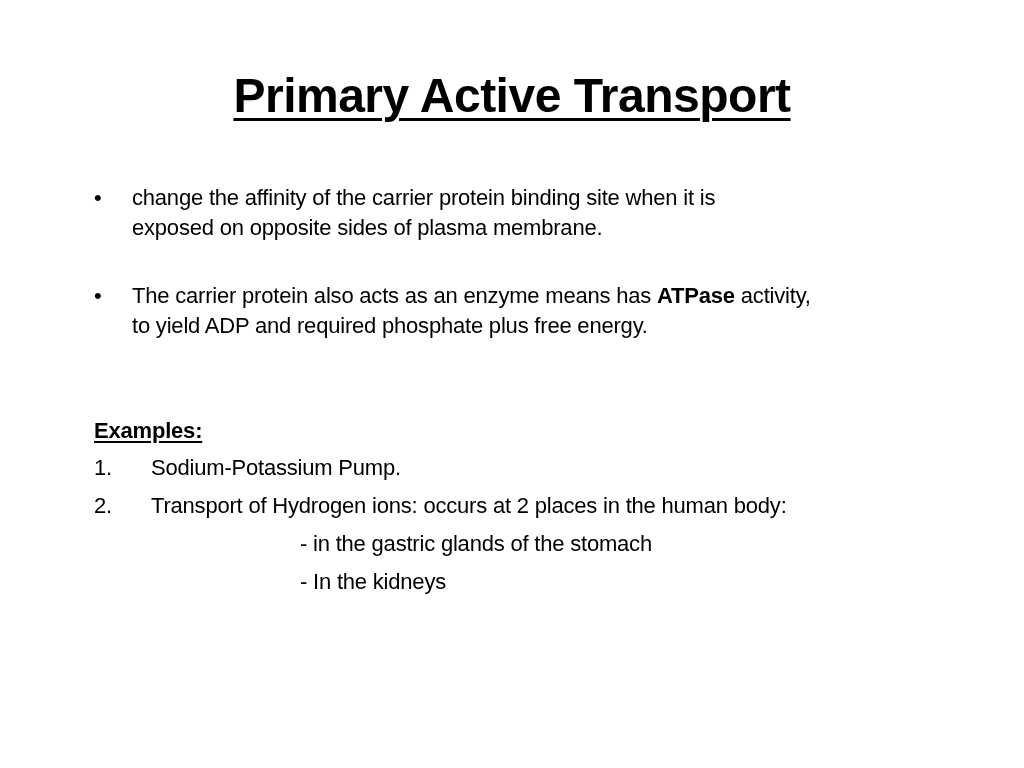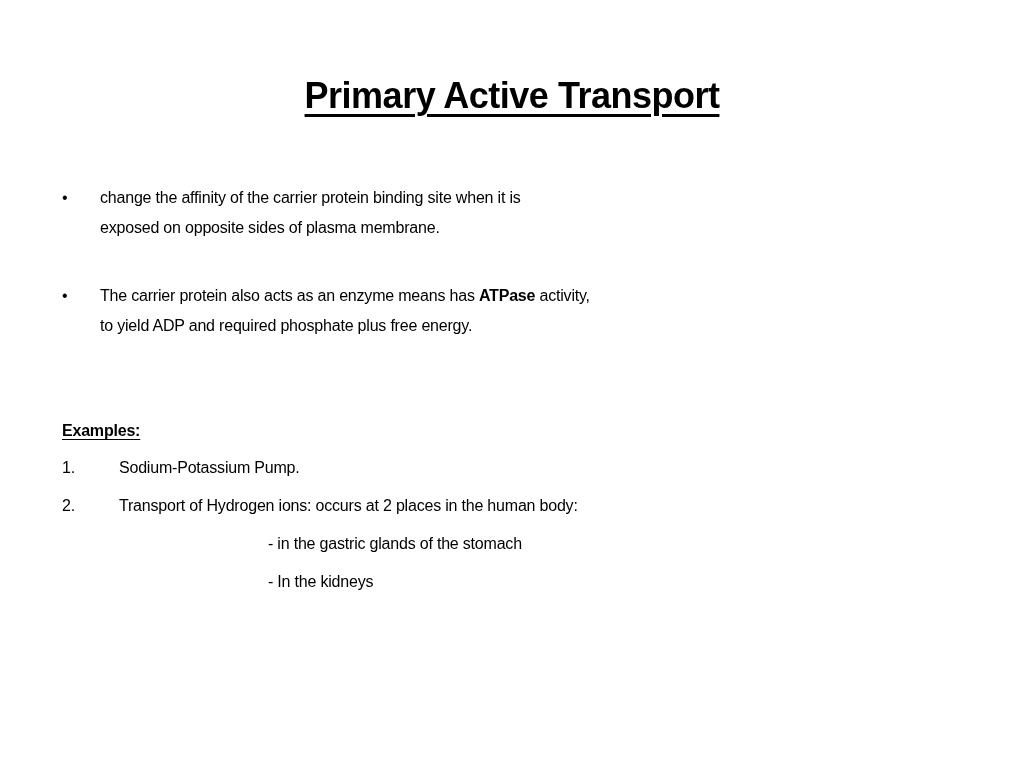--- a/index.html
+++ b/index.html
@@ -20,34 +20,35 @@
       left: 0; top: 0;
       width: 1024px; height: 768px;
       background: #ffffff;
     }
     .title {
       position: absolute;
       left: 0;
       top: 66px;
       width: 1024px;
       text-align: center;
-      font-size: 36px;
+      font-size: 48px;
       font-weight: bold;
       letter-spacing: -0.5px;
       line-height: 60px;
     }
     .title span {
       text-decoration: underline;
       text-decoration-thickness: 3px;
       text-underline-offset: 6px;
     }
     .body-text {
-      font-size: 16px;
+      font-size: 22px;
       line-height: 30px;
       letter-spacing: -0.2px;
+      margin-left: 32px;
     }
     .bullet {
       position: absolute;
       left: 62px;
     }
     .bullet .dot {
       position: absolute;
       left: 0;
       top: 0;
       width: 20px;

